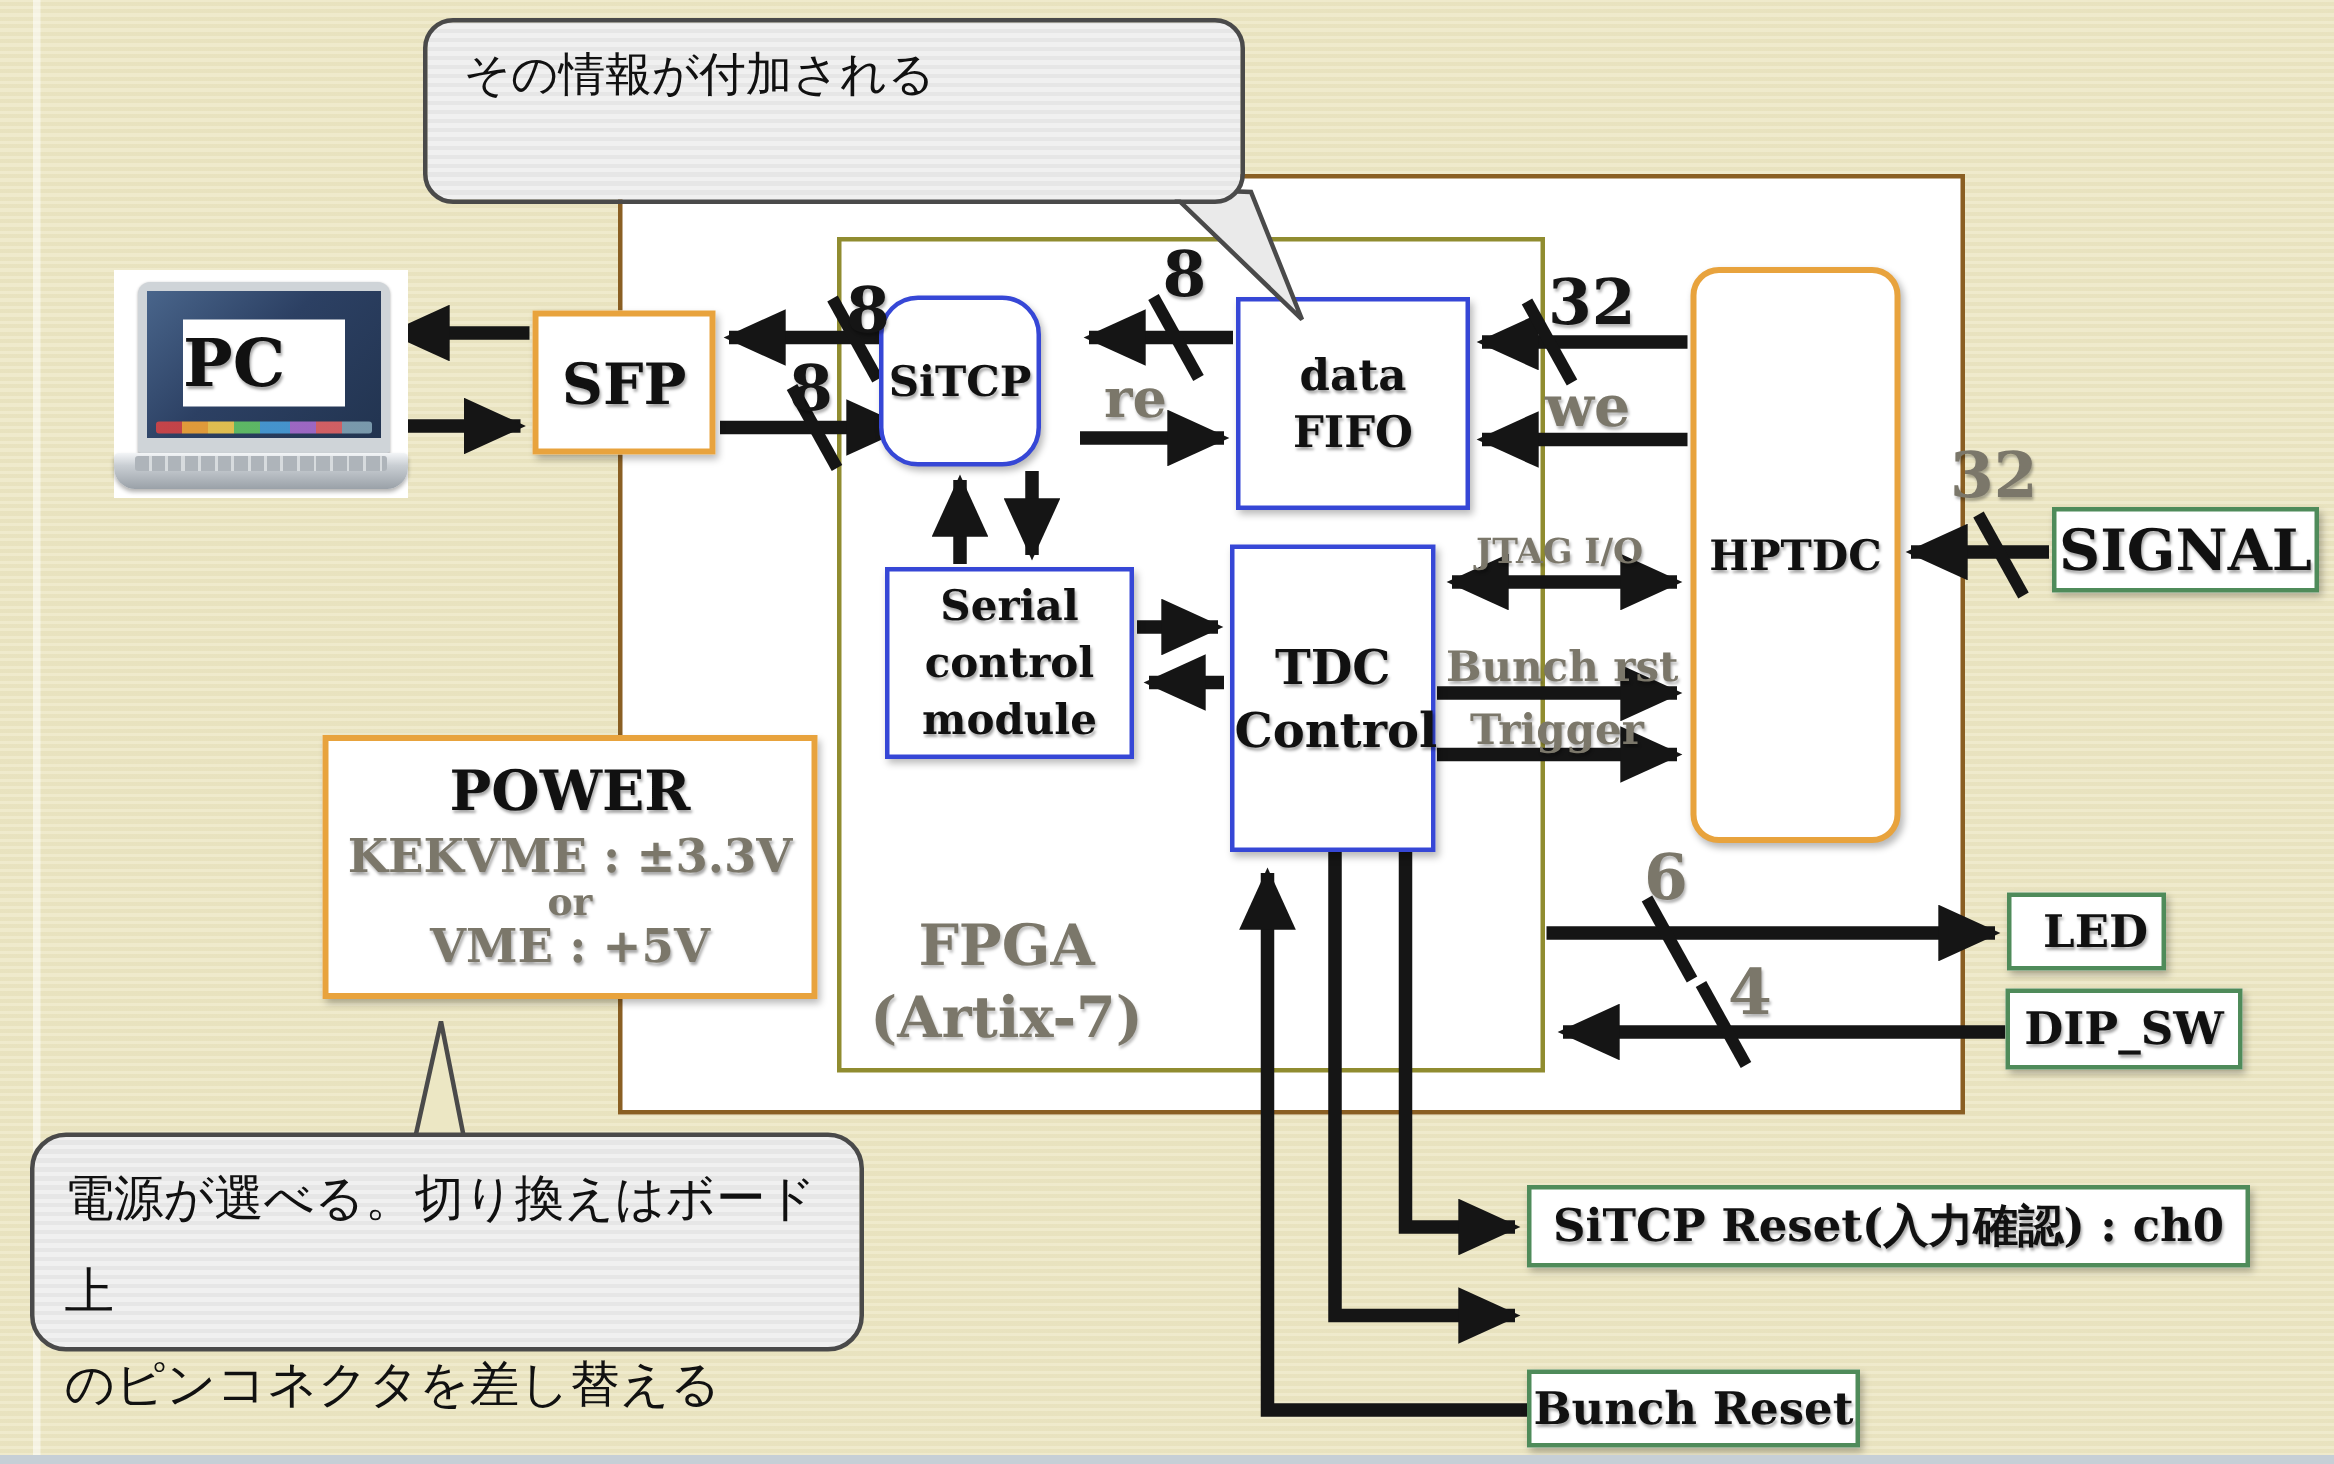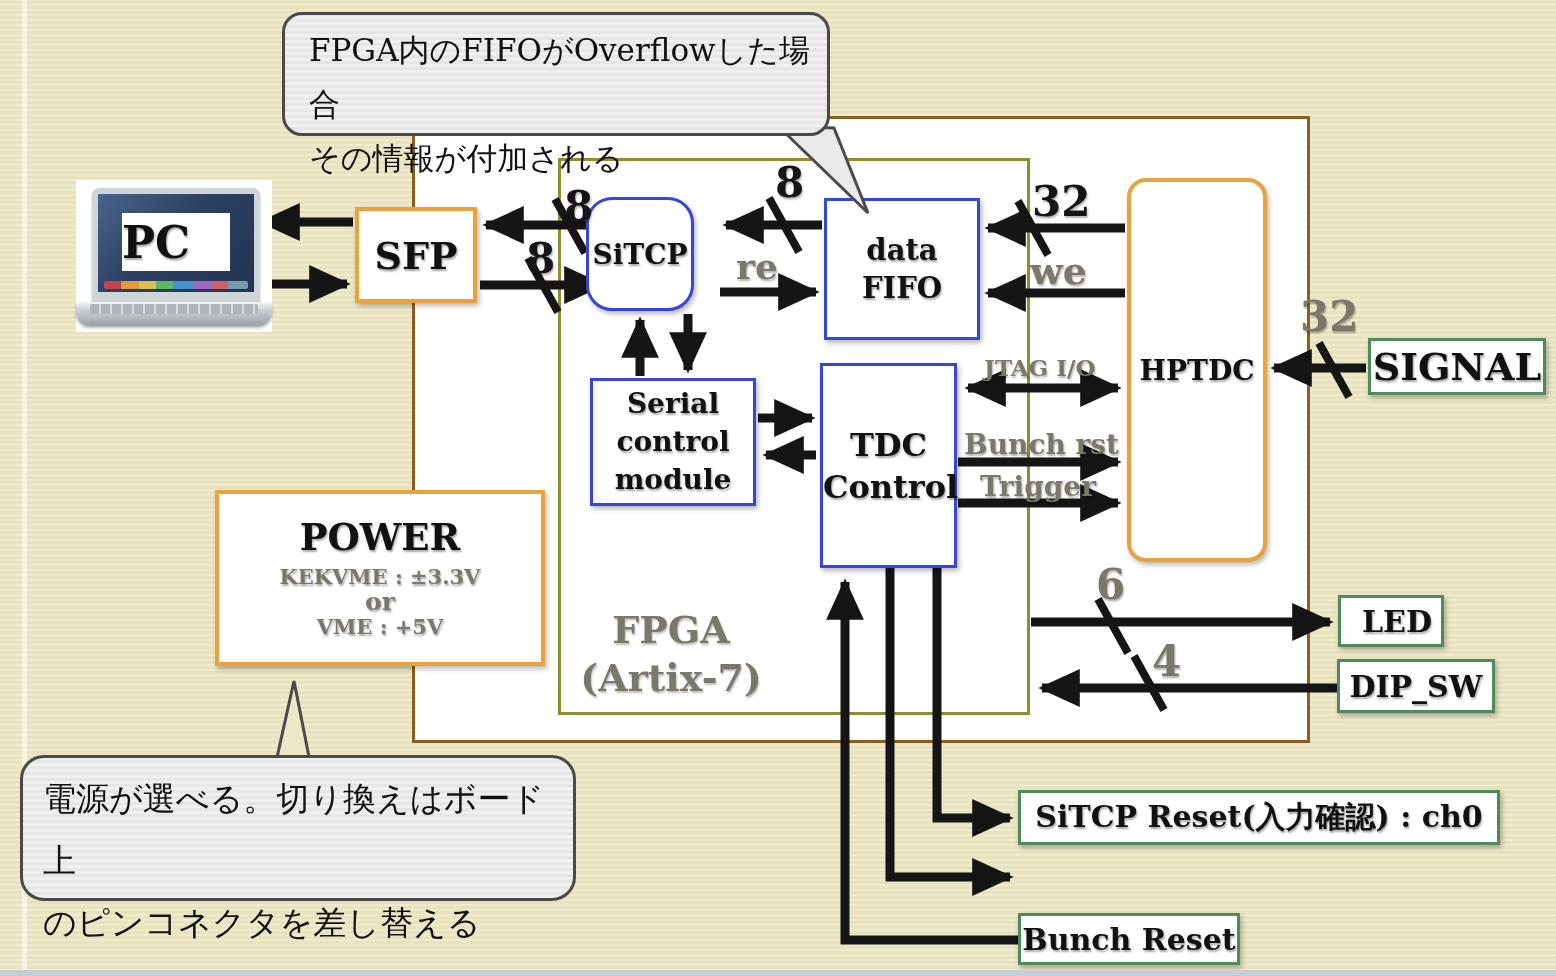--- a/index.html
+++ b/index.html
@@ -47,21 +47,21 @@
   .signal{left:1368px;top:338px;width:178px;height:57px;font-size:38px;}
   .led{left:1338px;top:595px;width:106px;height:52px;font-size:30px;padding-left:12px;}
   .dipsw{left:1337px;top:659px;width:158px;height:54px;font-size:30px;}
   .ch0{left:1018px;top:790px;width:482px;height:55px;font-size:30px;}
   .ch1{left:1018px;top:850px;width:482px;height:55px;font-size:30px;}
   .bunchin{left:1018px;top:913px;width:222px;height:52px;font-size:30px;}
 
   .power{left:215px;top:490px;width:330px;height:176px;}
   .power .lines{line-height:1;}
   .power-title{font-size:37px;color:#111;margin-bottom:10px;}
-  .power-opt{font-size:21px;color:var(--graylbl);}
+  .power-opt{font-size:31px;color:var(--graylbl);}
   .power-or{font-size:25px;color:var(--graylbl);margin:2px 0;}
 
   
   .pc-backdrop{left:76px;top:180px;width:196px;height:152px;background:#ffffff;}
   .pc-screen{left:92px;top:188px;width:168px;height:114px;background:#cfd4d8;border-radius:8px 8px 2px 2px;
     box-shadow:0 1px 2px rgba(0,0,0,.35);}
   .pc-glass{left:98px;top:194px;width:156px;height:98px;
     background:linear-gradient(135deg,#49658b 0%,#2c4063 45%,#223450 100%);}
   .pc-dock{left:104px;top:281px;width:144px;height:8px;border-radius:2px;
     background:linear-gradient(90deg,#d44 0 12%,#fa3 12% 24%,#ffd34d 24% 36%,#6c6 36% 48%,#4aa3e0 48% 62%,#b06fd4 62% 74%,#e66 74% 86%,#8ab 86% 100%);opacity:.85;}
@@ -225,21 +225,20 @@
   <div class="netlbl gray fs42" style="left:1300px;top:296px;">32</div>
   <div class="netlbl gray fs42" style="left:1096px;top:564px;">6</div>
   <div class="netlbl gray fs42" style="left:1152px;top:641px;">4</div>
 
   <svg class="layer" width="1556" height="976" viewBox="0 0 1556 976">
     <polygon points="778,126 834,128 868,213" fill="#eaeaea" stroke="#4a4a4a" stroke-width="3"></polygon>
     <polygon points="276,762 310,762 294,681" fill="#ece7c4" stroke="#4a4a4a" stroke-width="3"></polygon>
   </svg>
 
   <div class="abs bubble bubble-top">
-    <div>FPGA内のFIFOがOverflowした場合</div>
     <div>その情報が付加される</div>
   </div>
   <div class="abs bubble bubble-bottom">
     <div>電源が選べる。切り換えはボード上</div>
     <div>のピンコネクタを差し替える</div>
   </div>
 
   <div class="abs edge-strip-bottom"></div>
 </div>
 

